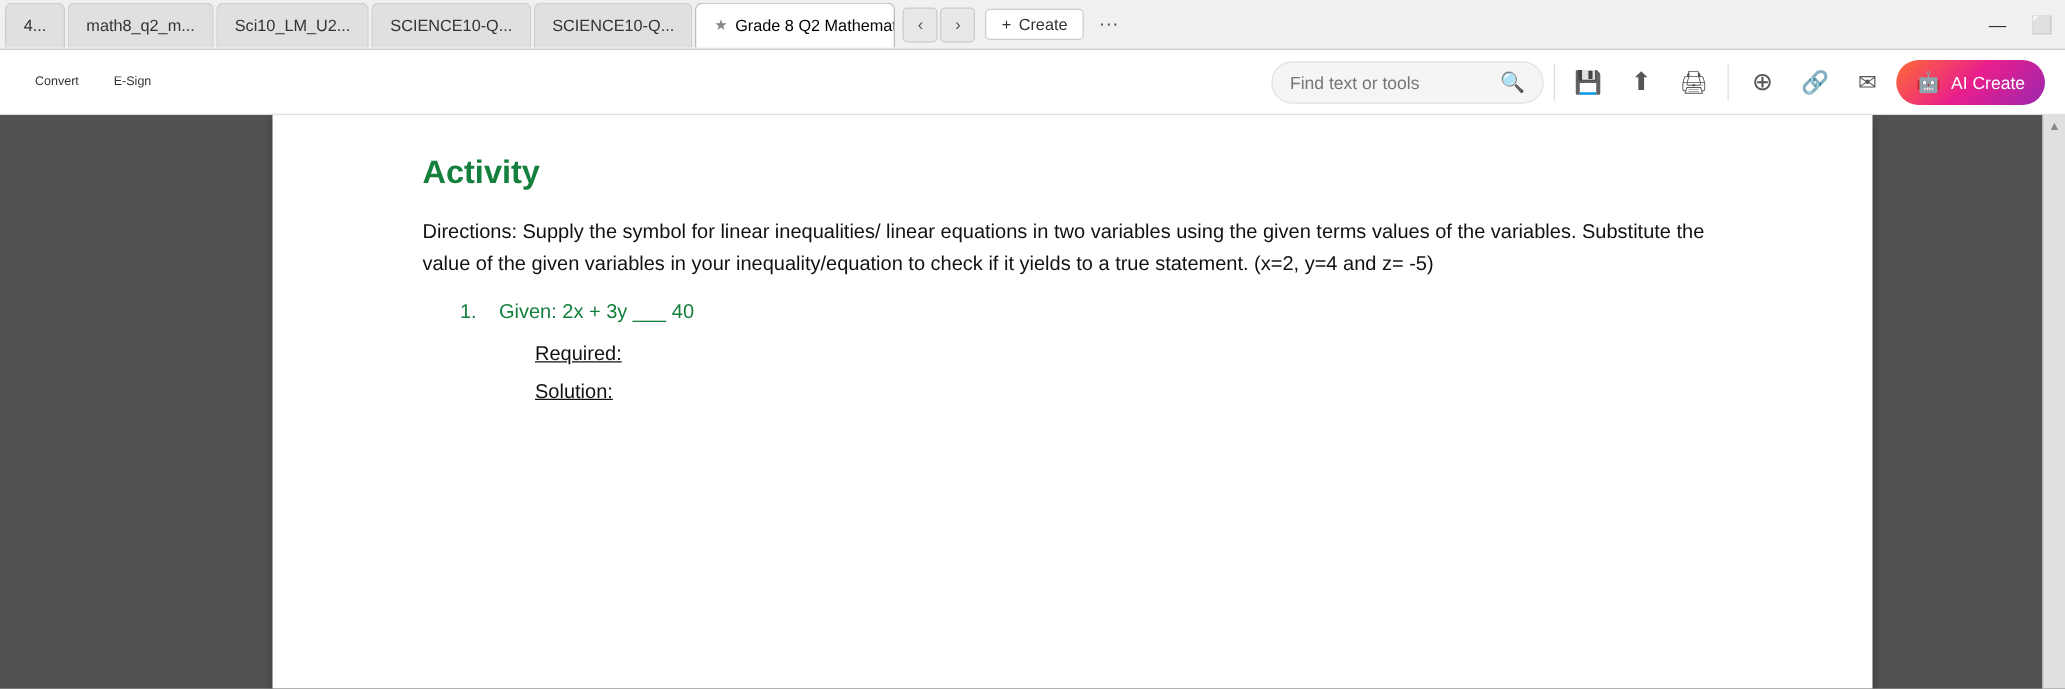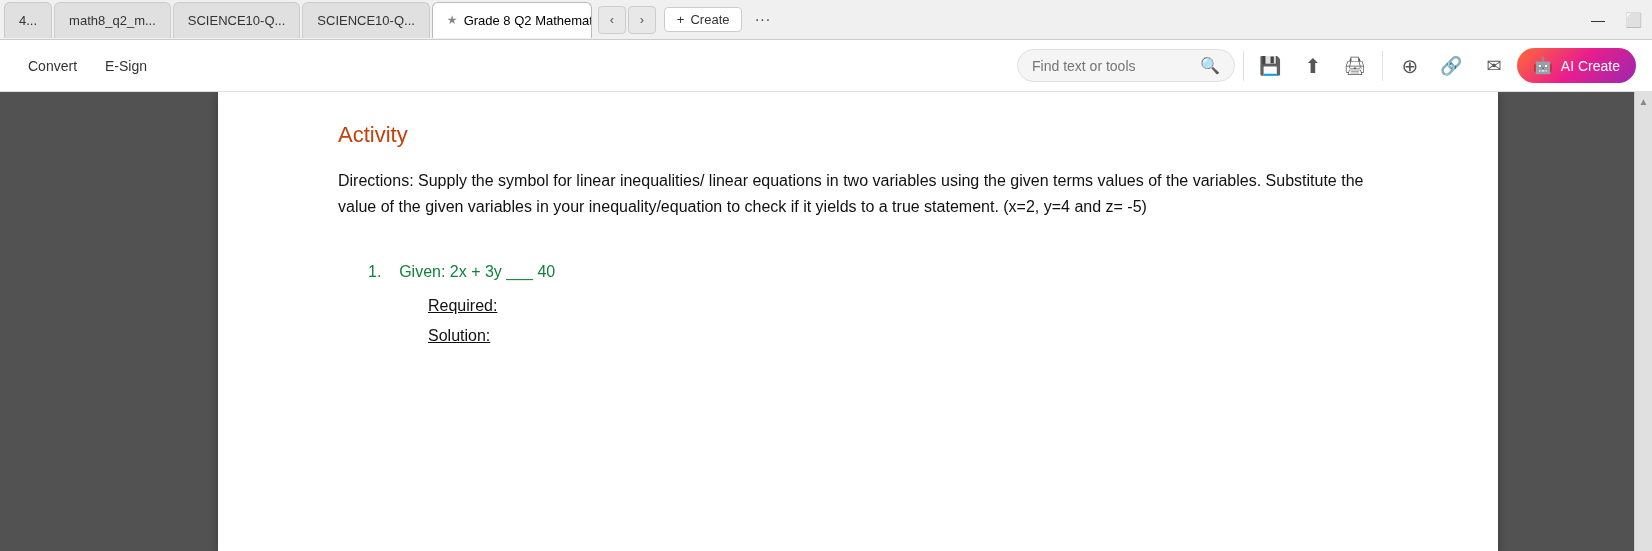--- a/index.html
+++ b/index.html
@@ -118,21 +118,21 @@
       gap: 4px;
     }
     .toolbar-btn {
       display: flex;
       align-items: flex-end;
       padding: 6px 12px;
       background: transparent;
       border: none;
       border-radius: 4px;
       cursor: pointer;
-      font-size: 14px;
+      font-size: 10px;
       color: #333;
       gap: 4px;
       white-space: nowrap;
     }
     .toolbar-separator {
       width: 1px;
       height: 30px;
       background: #e0e0e0;
       margin: 0 4px;
     }
@@ -222,30 +222,30 @@
       padding-top: 4px;
     }
     .scroll-arrow {
       font-size: 10px;
       color: #888;
       cursor: pointer;
     }
 
     
     .doc-title {
-      font-size: 22px;
-      font-weight: normal;
-      color: #c2410c;
+      font-size: 26px;
+      font-weight: bold;
+      color: #15803d;
       margin-bottom: 20px;
     }
     .doc-directions {
       font-size: 16px;
       line-height: 1.6;
       color: #111;
-      margin-bottom: 44px;
+      margin-bottom: 17px;
       max-width: 1050px;
     }
     .doc-item {
       margin-bottom: 14px;
     }
     .doc-item-number {
       font-size: 16px;
       color: #15803d;
       margin-bottom: 16px;
       margin-left: 30px;
@@ -260,20 +260,23 @@
   </style>
 </head>
 <body>
 
 <div class="tab-bar">
   <div class="tab">
     <span>4...</span>
   </div>
   <div class="tab">
     <span>math8_q2_m...</span>
+  </div>
+  <div class="tab">
+    <span>Sci10_LM_U2...</span>
   </div>
   <div class="tab">
     <span>SCIENCE10-Q...</span>
   </div>
   <div class="tab">
     <span>SCIENCE10-Q...</span>
   </div>
   <div class="tab active">
     <span class="star-icon">★</span>
     <span>Grade 8 Q2 Mathemati...</span>

